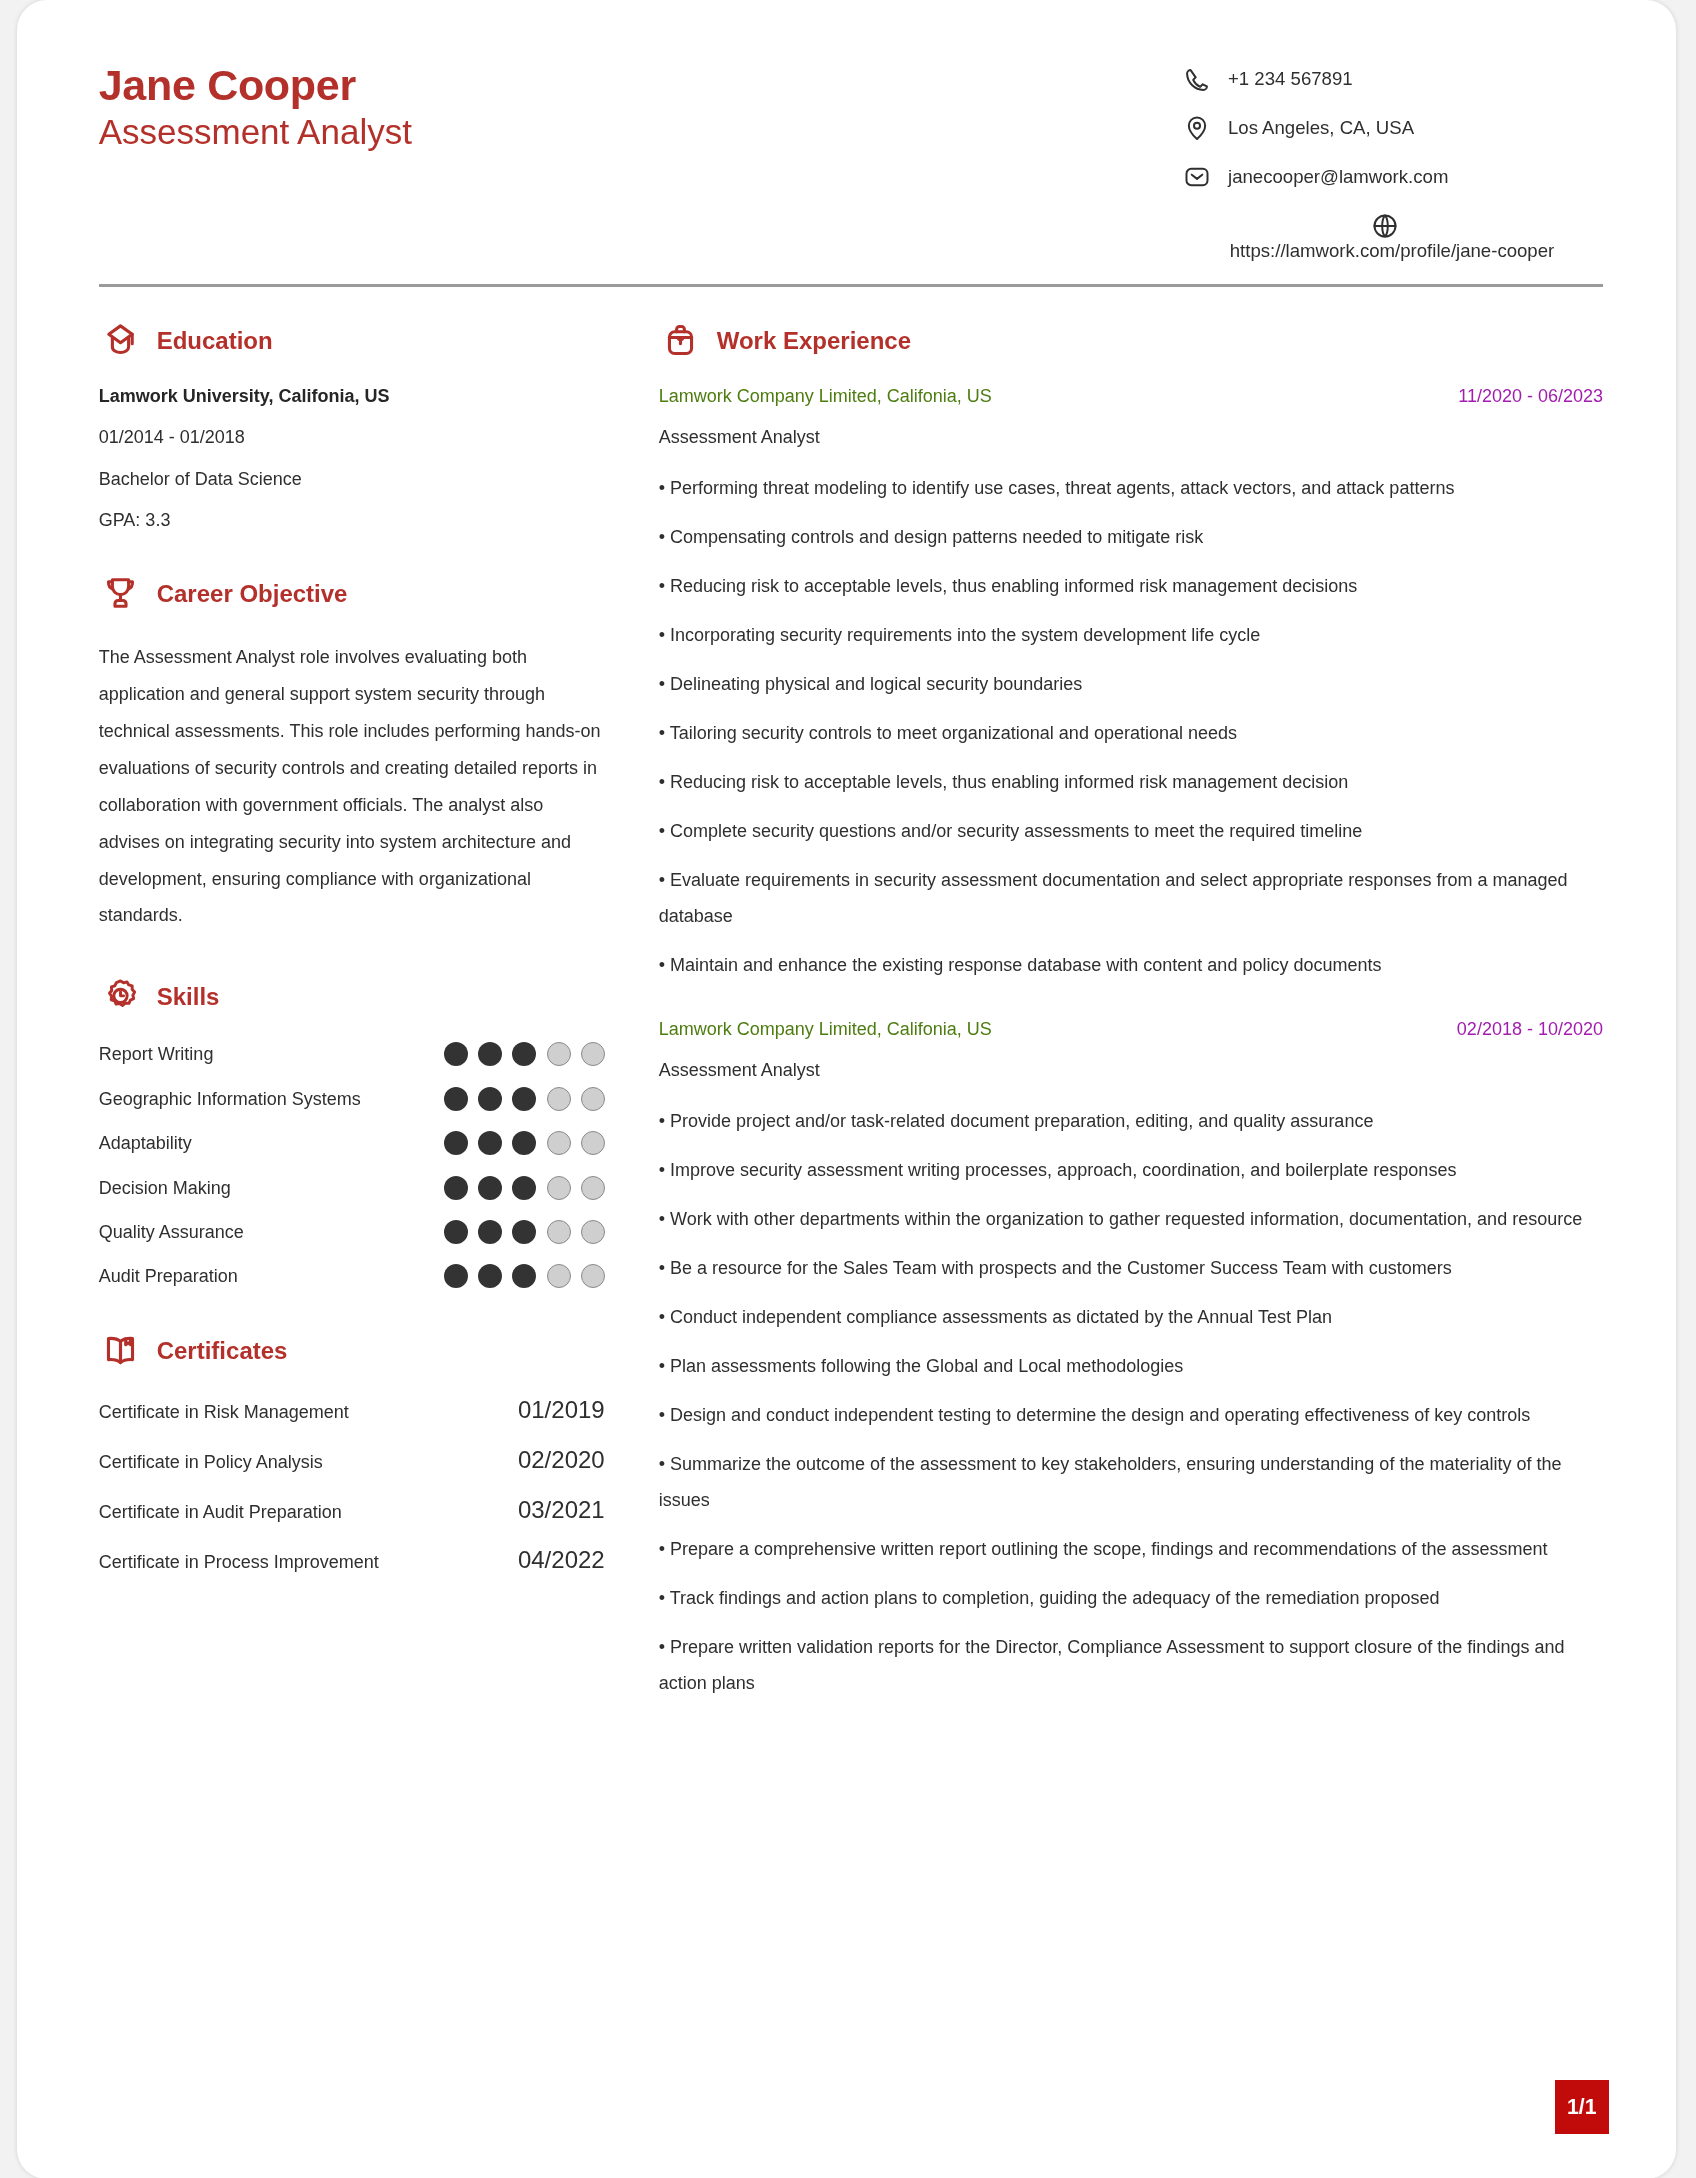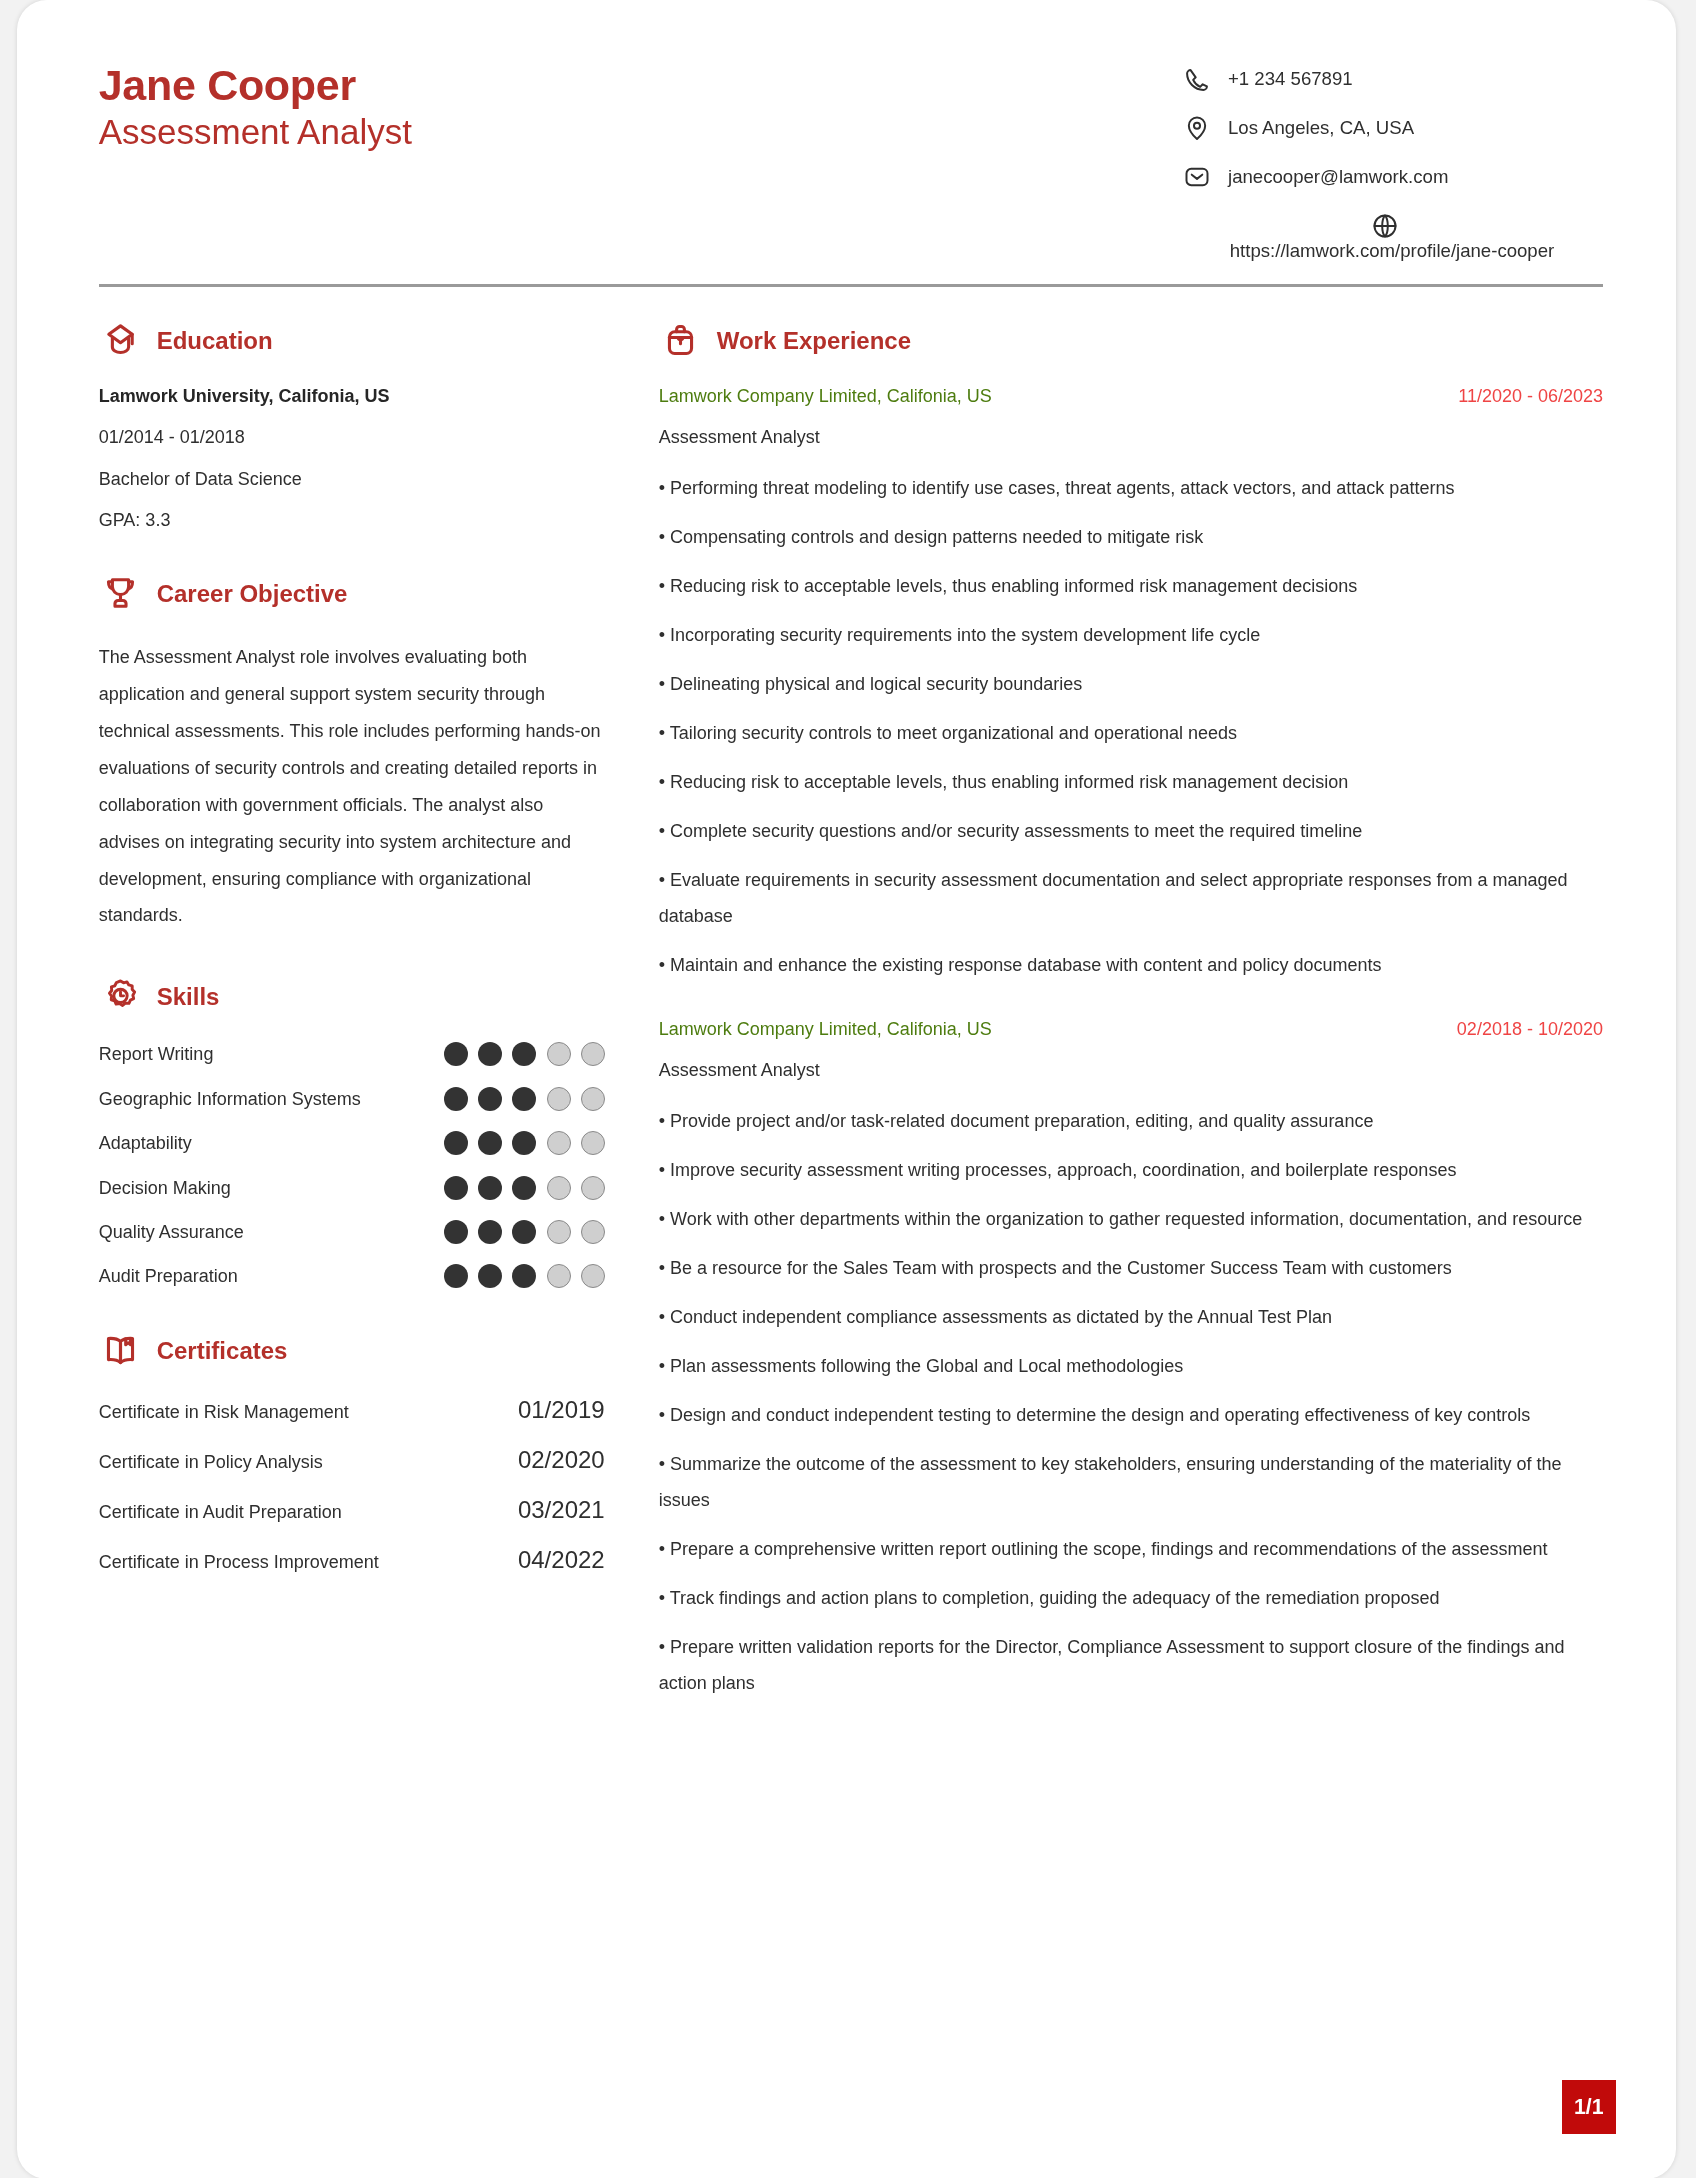--- a/index.html
+++ b/index.html
@@ -172,42 +172,42 @@
     align-items: baseline;
     margin-bottom: 20.4px;
   }
   .job-company {
     font-size: 18px;
     font-weight: normal;
     color: #4d7c0f;
   }
   .job-dates {
     font-size: 18px;
-    color: #ef4444;
+    color: #a21caf;
     white-space: nowrap;
     margin-left: 22px;
   }
   .job-role {
     font-size: 18px;
     color: #2f2f2f;
     margin-bottom: 22px;
   }
   .bullet {
     font-size: 18px;
     color: #2f2f2f;
     line-height: 2.0;
     margin-bottom: 13px;
   }
   .bullet:last-child { margin-bottom: 0; }
   .job-spacer { height: 26px; }
 
   
   .page-badge {
     position: absolute;
-    right: 60px;
+    right: 67px;
     bottom: 45px;
     width: 54px;
     height: 54px;
     background: #C10A0A;
     color: #ffffff;
     font-size: 21.3px;
     font-weight: bold;
     display: flex;
     align-items: center;
     justify-content: center;

